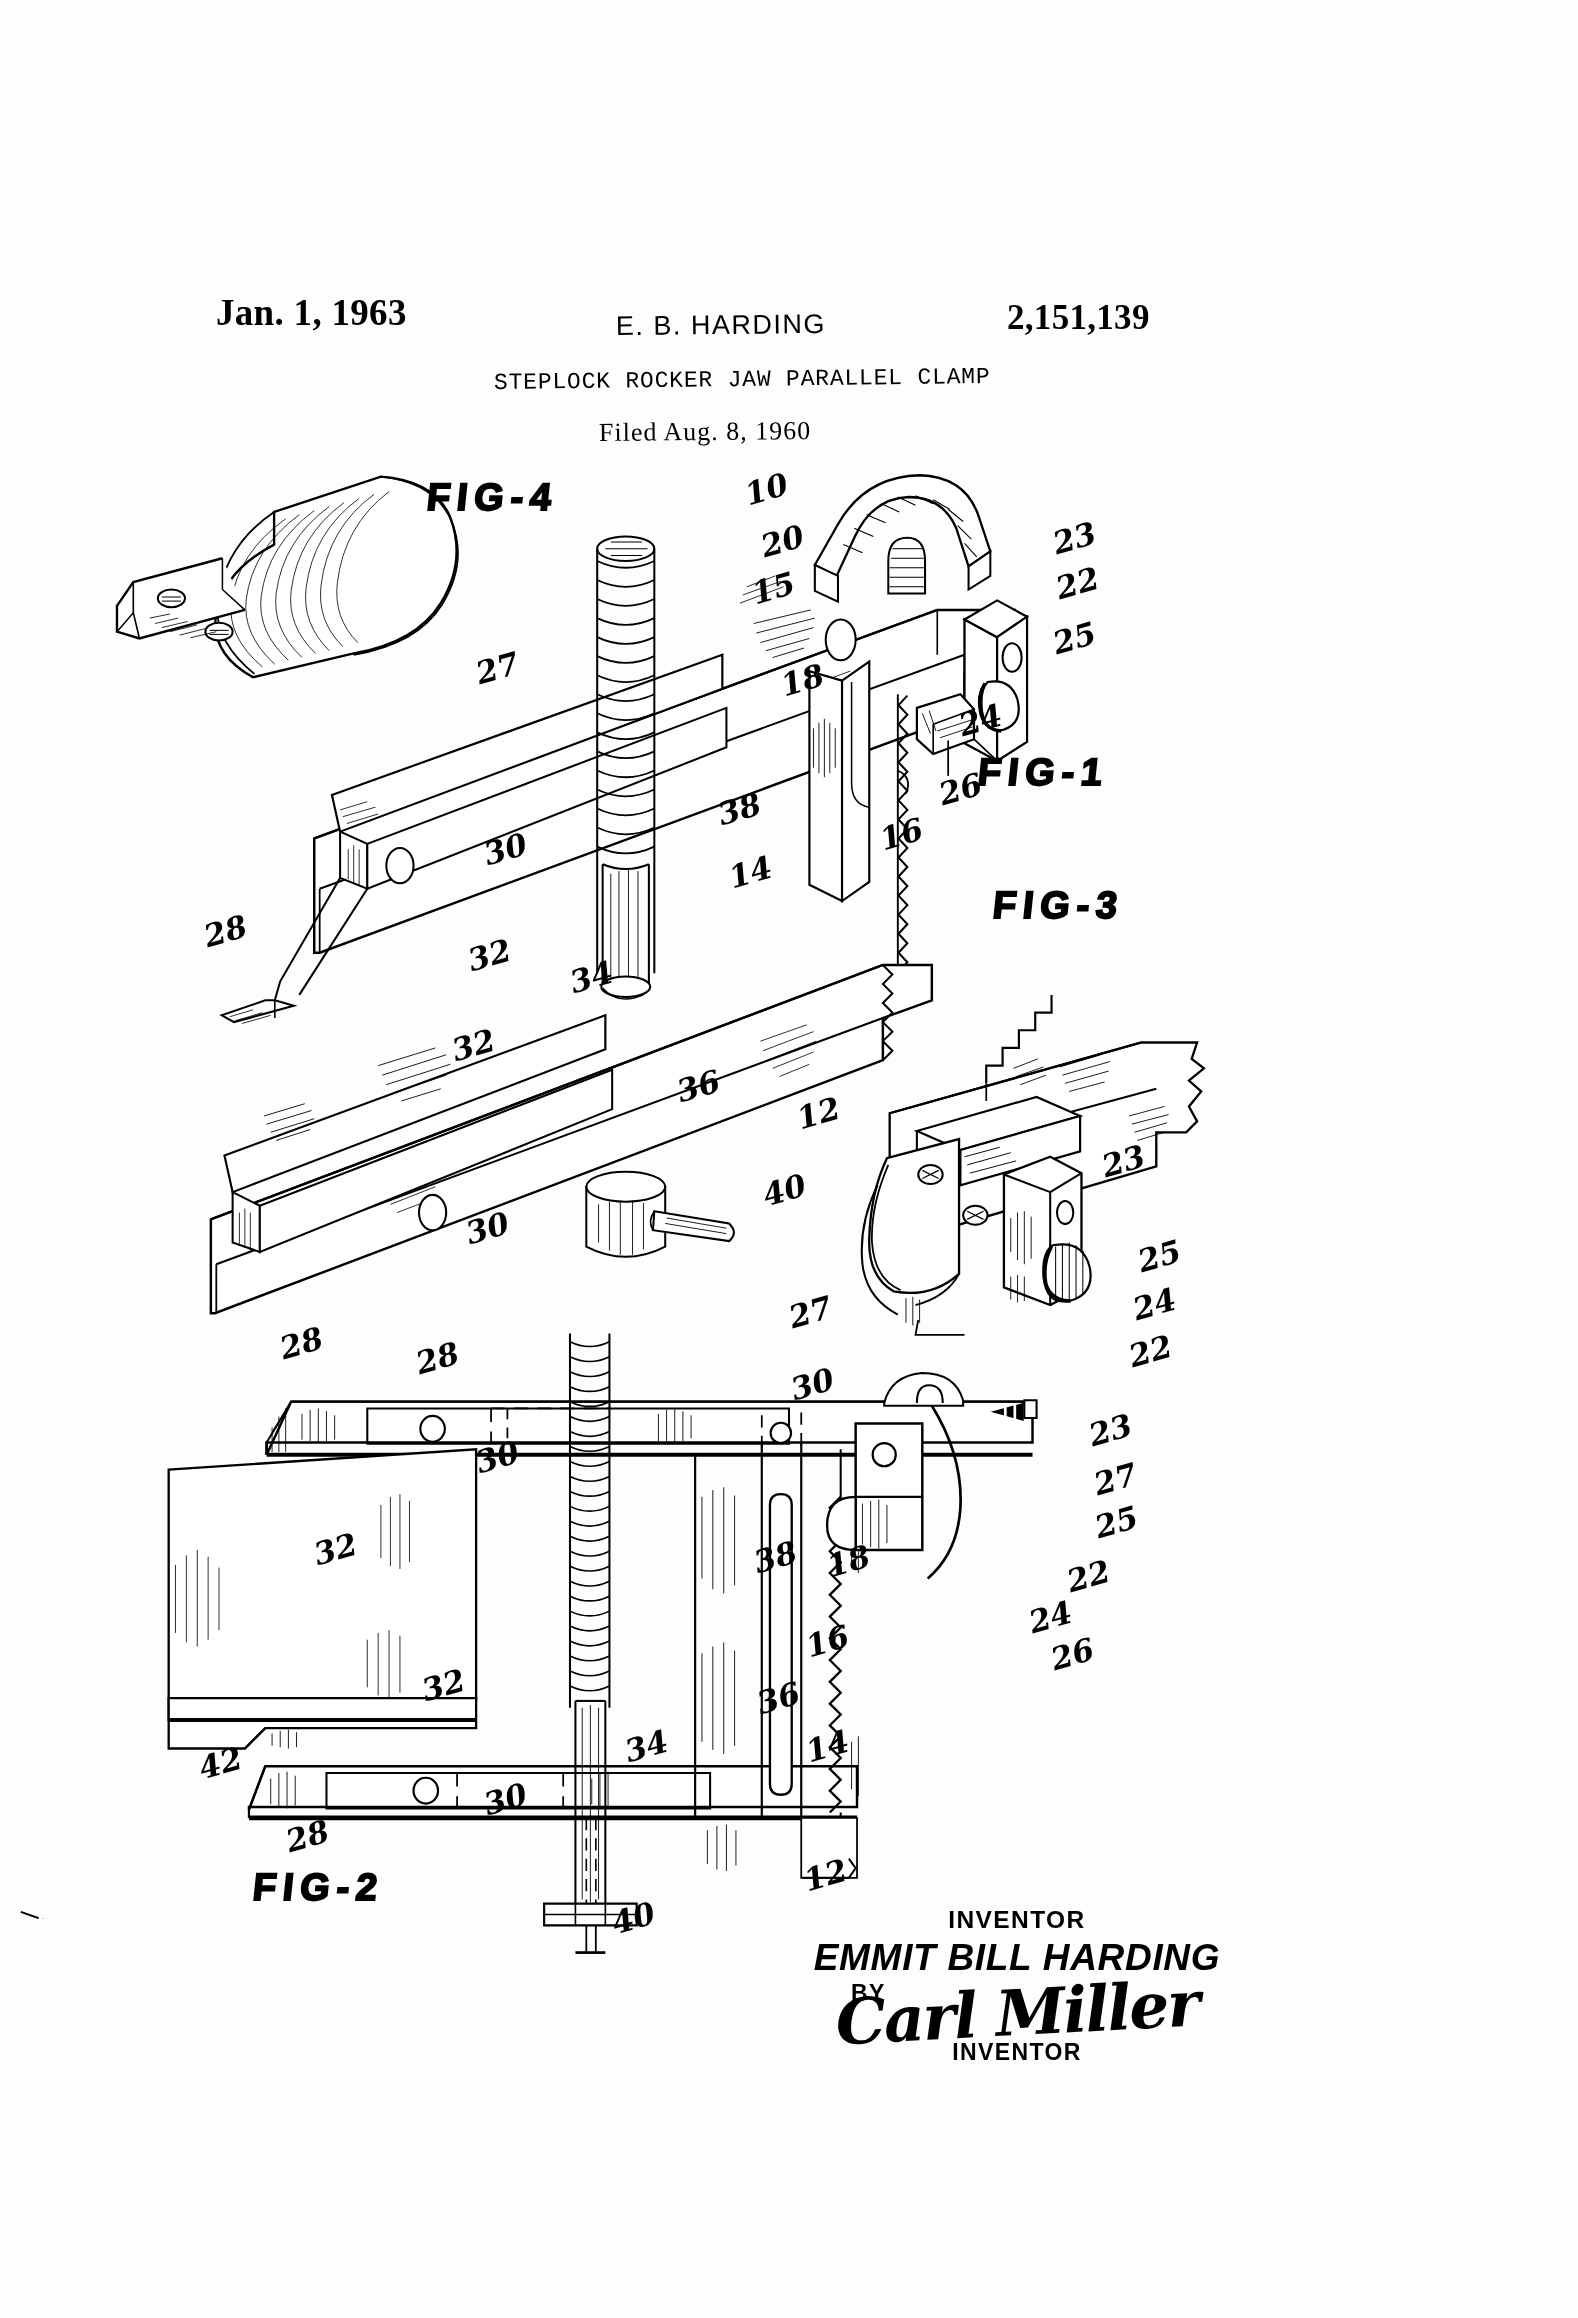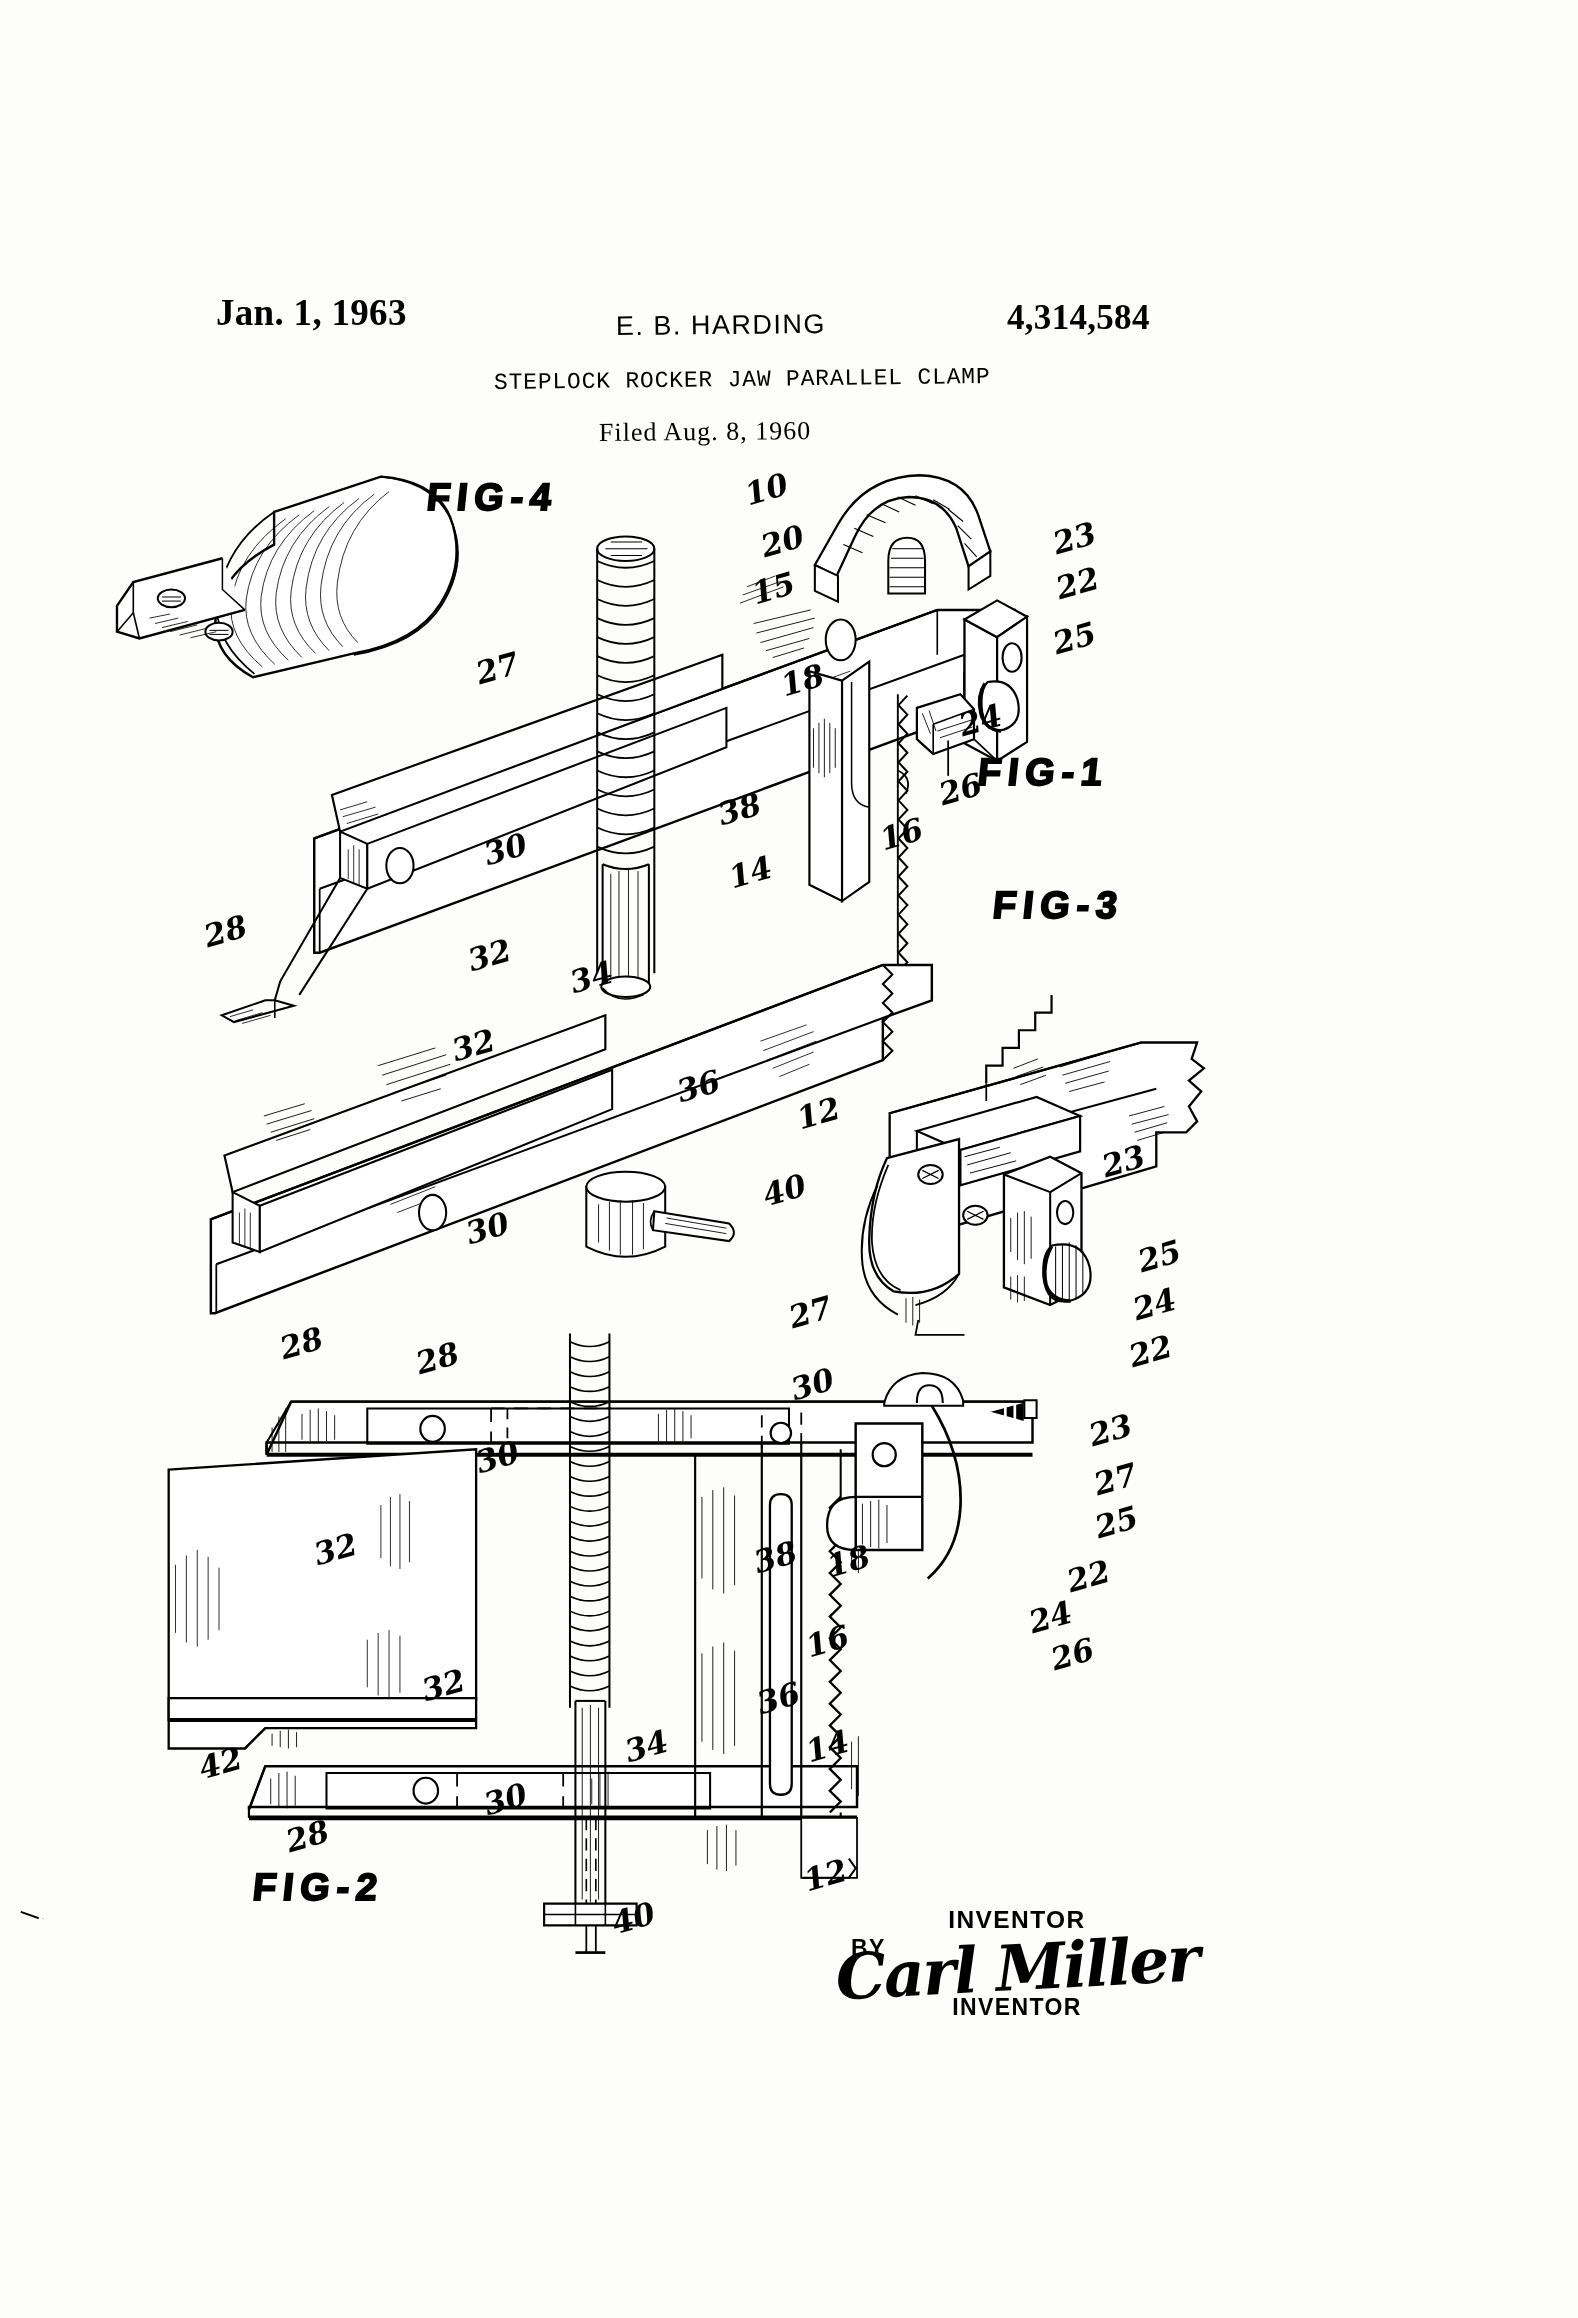--- a/index.html
+++ b/index.html
@@ -149,21 +149,21 @@
 
   .stray { position: absolute; }
 </style>
 </head>
 <body>
 
 <div id="page">
 
   <div class="hdr" id="date-line">Jan. 1, 1963</div>
   <div class="hdr" id="inventor-line">E. B. HARDING</div>
-  <div class="hdr" id="patent-number">4,314,584</div>
+  <div class="hdr" id="patent-number">2,151,139</div>
   <div class="hdr" id="title-line">STEPLOCK ROCKER JAW PARALLEL CLAMP</div>
   <div class="hdr" id="filed-line">Filed Aug. 8, 1960</div>
 
   <div id="art">
   <svg width="1578" height="2319" viewBox="0 0 2320 3408" xmlns="http://www.w3.org/2000/svg">
     <defs>
       <pattern id="hatchA" width="9" height="9" patternUnits="userSpaceOnUse" patternTransform="rotate(62)">
         <line x1="0" y1="0" x2="0" y2="9" stroke="#000" stroke-width="1.4"></line>
       </pattern>
       <pattern id="hatchB" width="8" height="8" patternUnits="userSpaceOnUse" patternTransform="rotate(18)">
@@ -790,19 +790,20 @@
       <div class="num" style="left: 806px; top: 1728px;">14</div>
       <div class="num" style="left: 199px; top: 1745px;">42</div>
       <div class="num" style="left: 484px; top: 1781px;">30</div>
       <div class="num" style="left: 286px; top: 1818px;">28</div>
       <div class="num" style="left: 804px; top: 1857px;">12</div>
       <div class="num" style="left: 612px; top: 1900px;">40</div>
     </div>
 
   <div id="sig-block">
     <div id="sig-inventor-label">INVENTOR</div>
+    <div id="sig-name">EMMIT BILL HARDING</div>
     <div id="sig-by">BY</div>
     <div id="sig-cursive">Carl Miller</div>
     <div id="sig-attorney-label">INVENTOR</div>
   </div>
 
 </div>
 
 
 </body></html>

